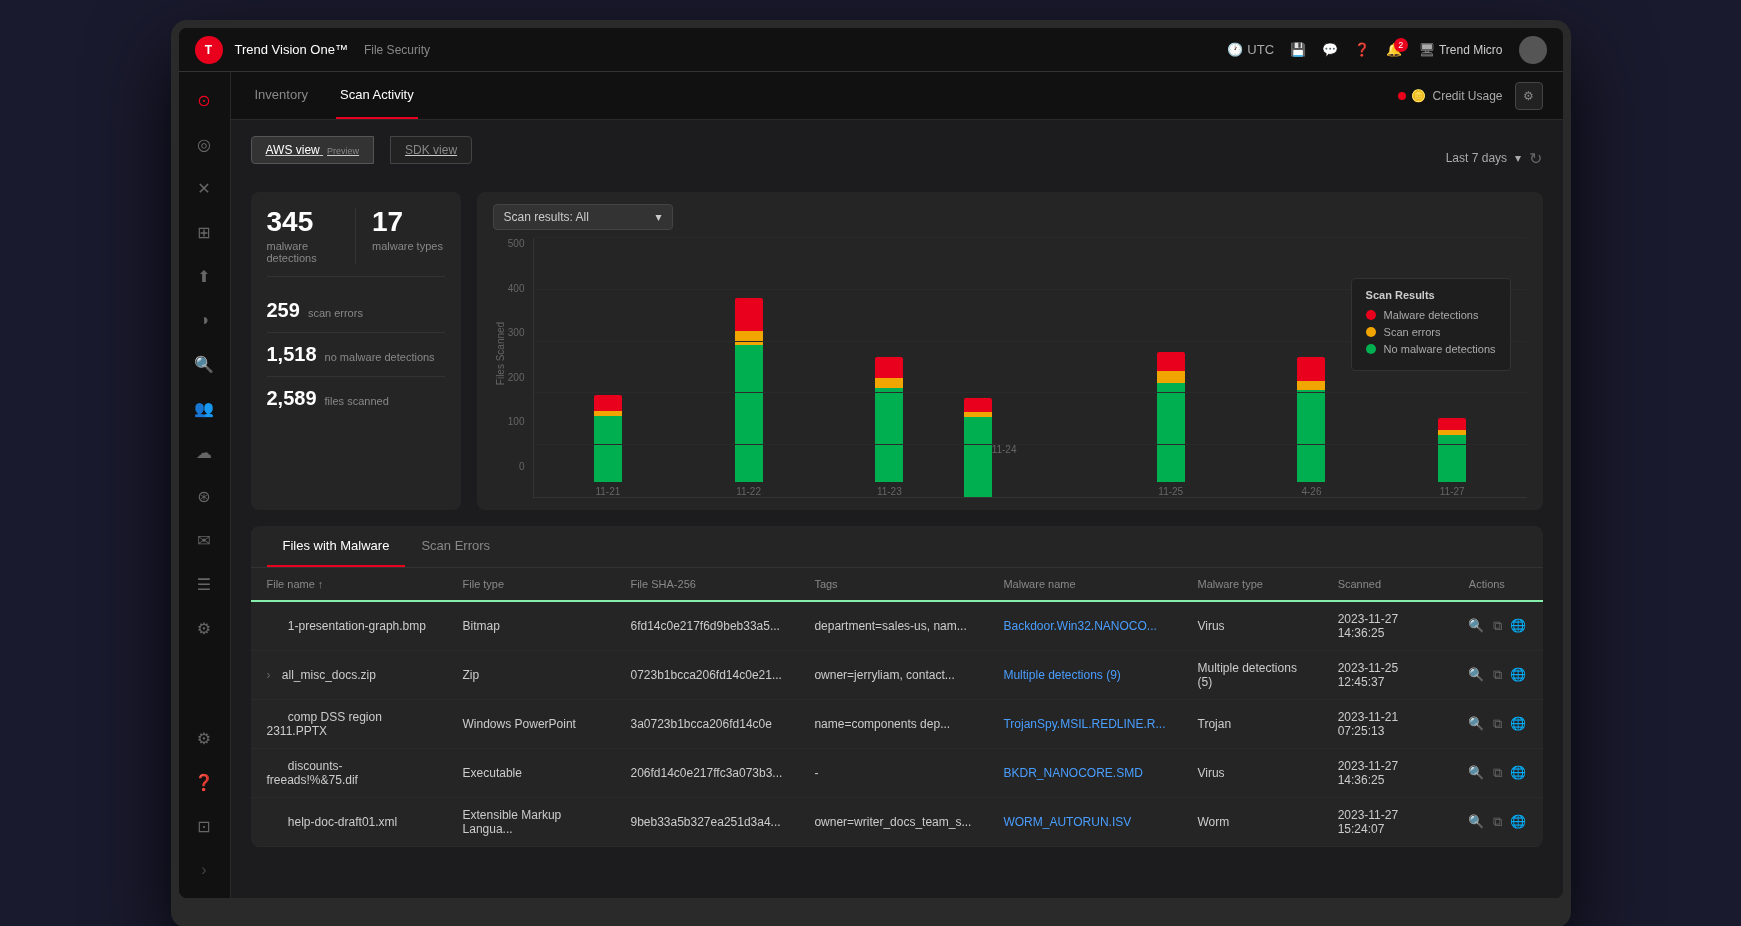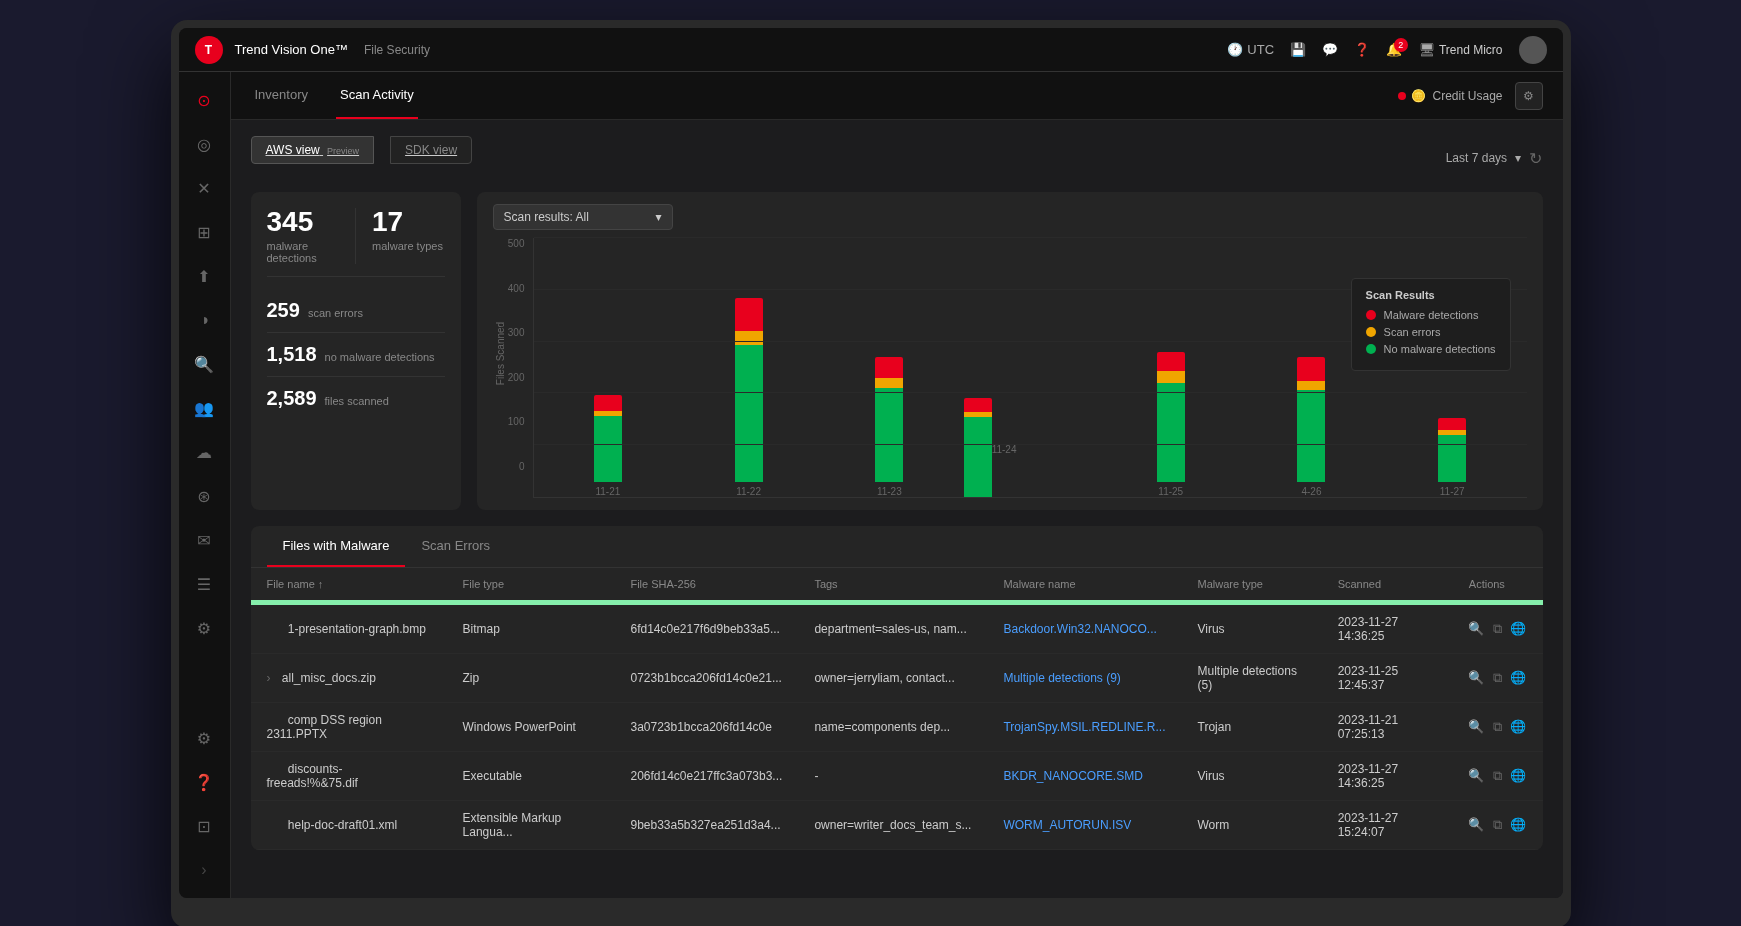--- a/index.html
+++ b/index.html
@@ -424,21 +424,21 @@
       width: 100%;
       border-collapse: collapse;
     }
 
     .data-table th {
       text-align: left;
       font-size: 11px;
       color: #888;
       font-weight: 500;
       padding: 10px 16px;
-      border-bottom: 5px solid #86efac;
+      border-bottom: 2px solid #86efac;
       white-space: nowrap;
     }
 
     .data-table td {
       padding: 10px 16px;
       font-size: 12px;
       color: #ccc;
       border-bottom: 1px solid #2a2a2a;
     }
 

